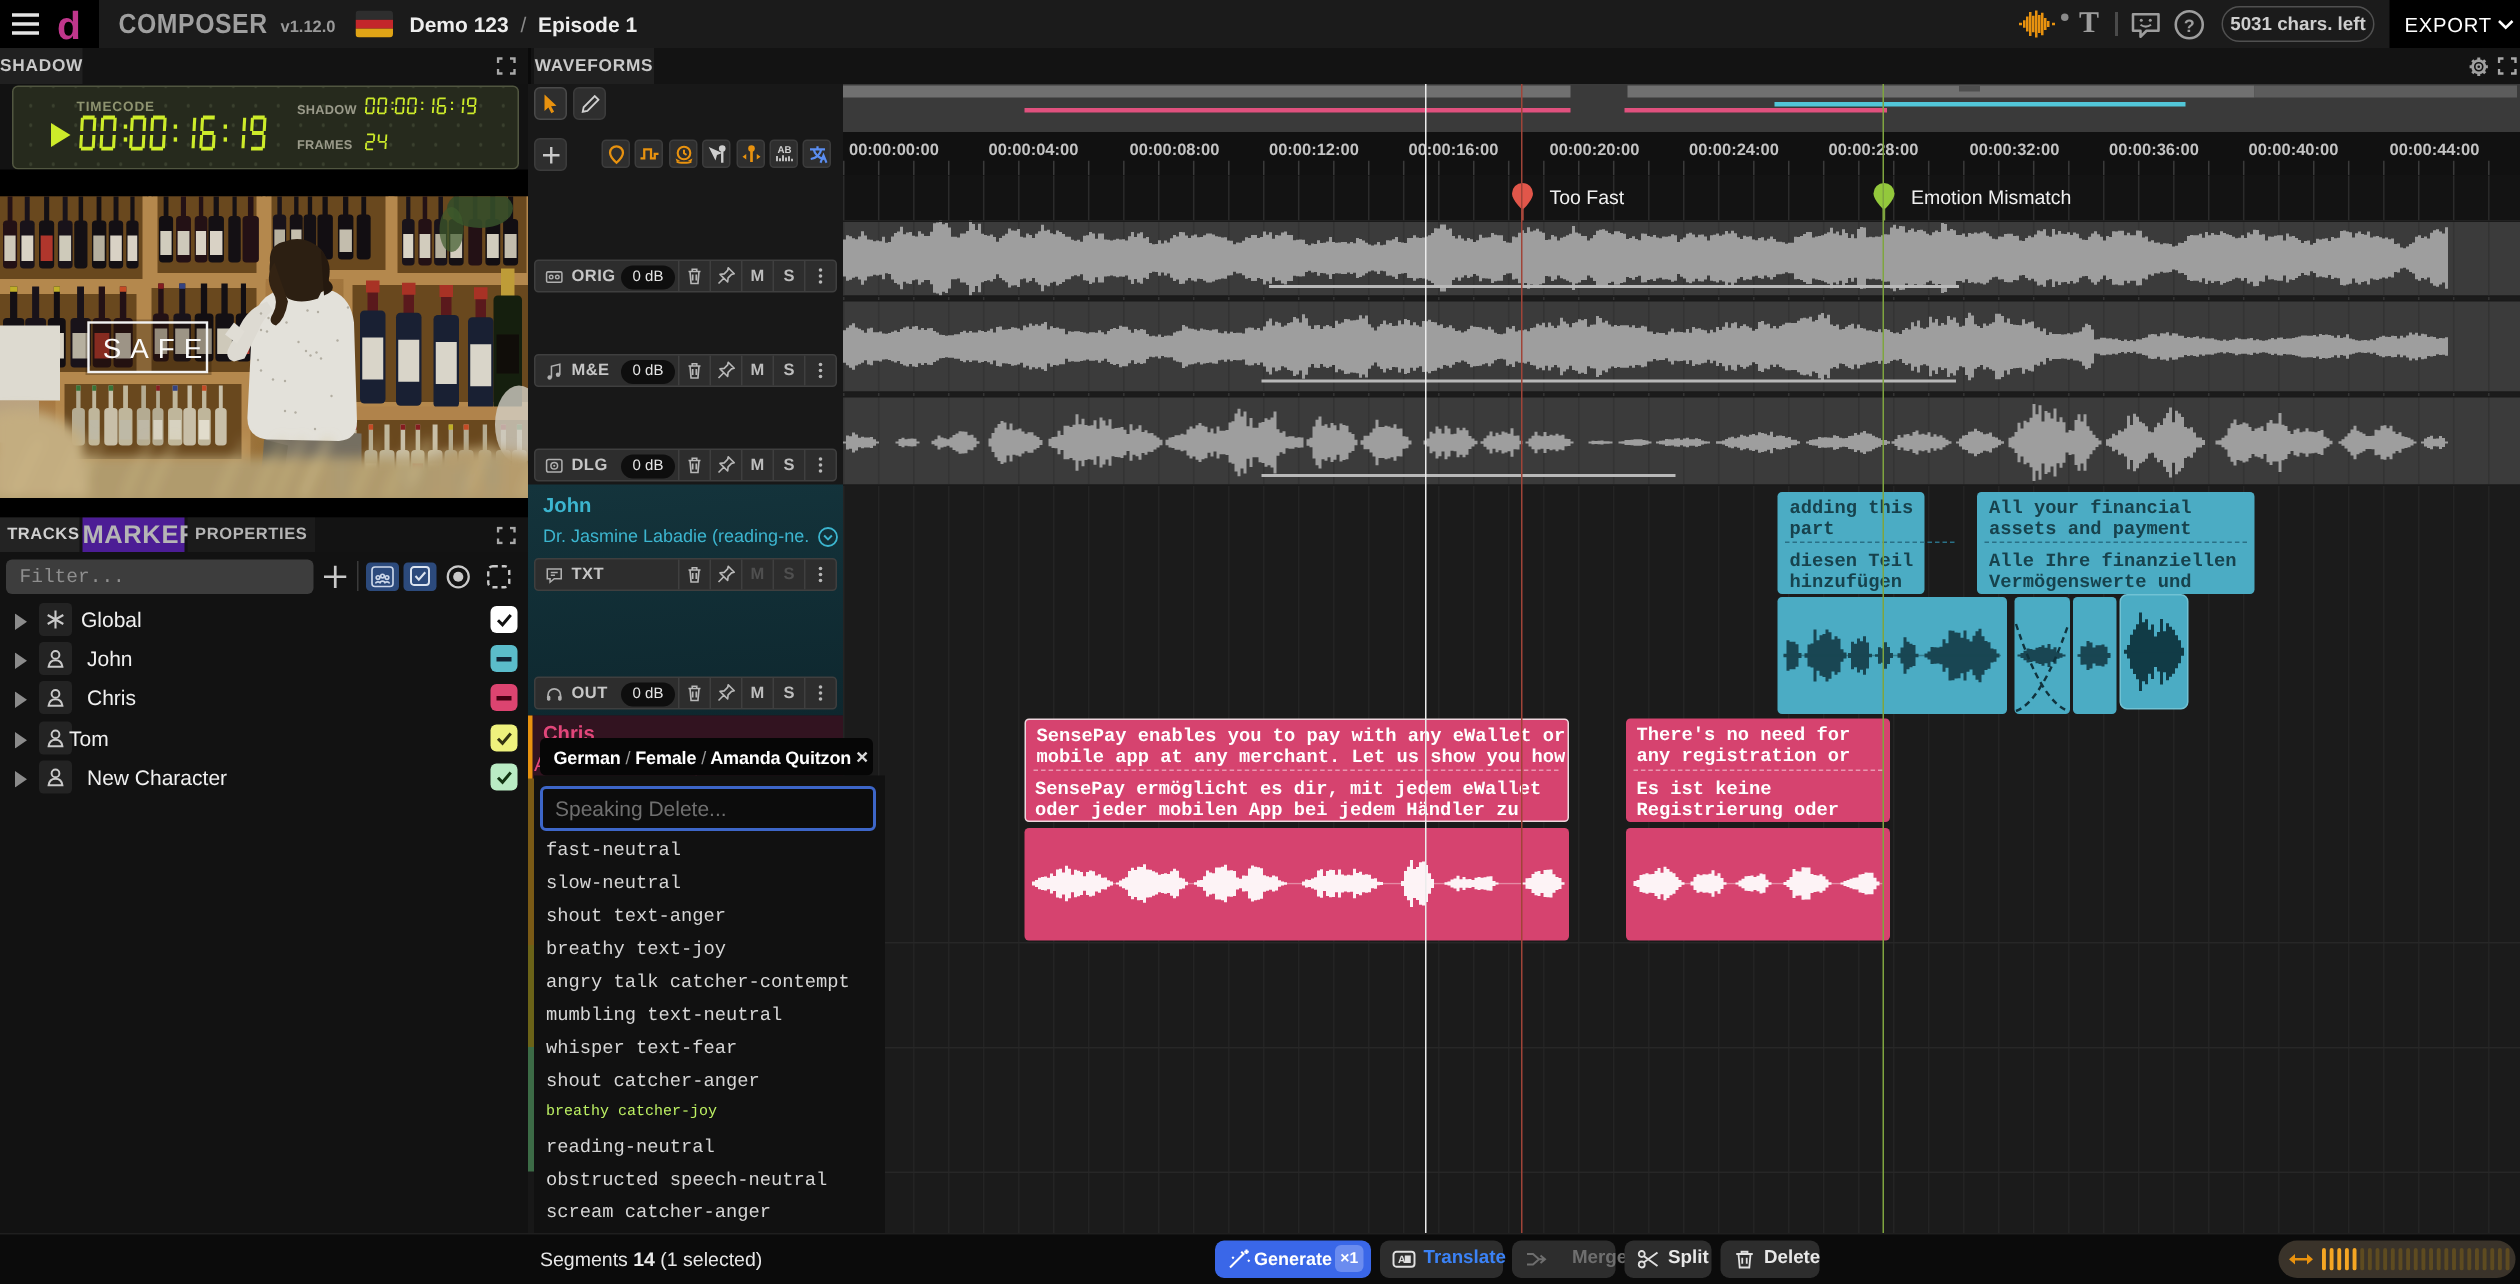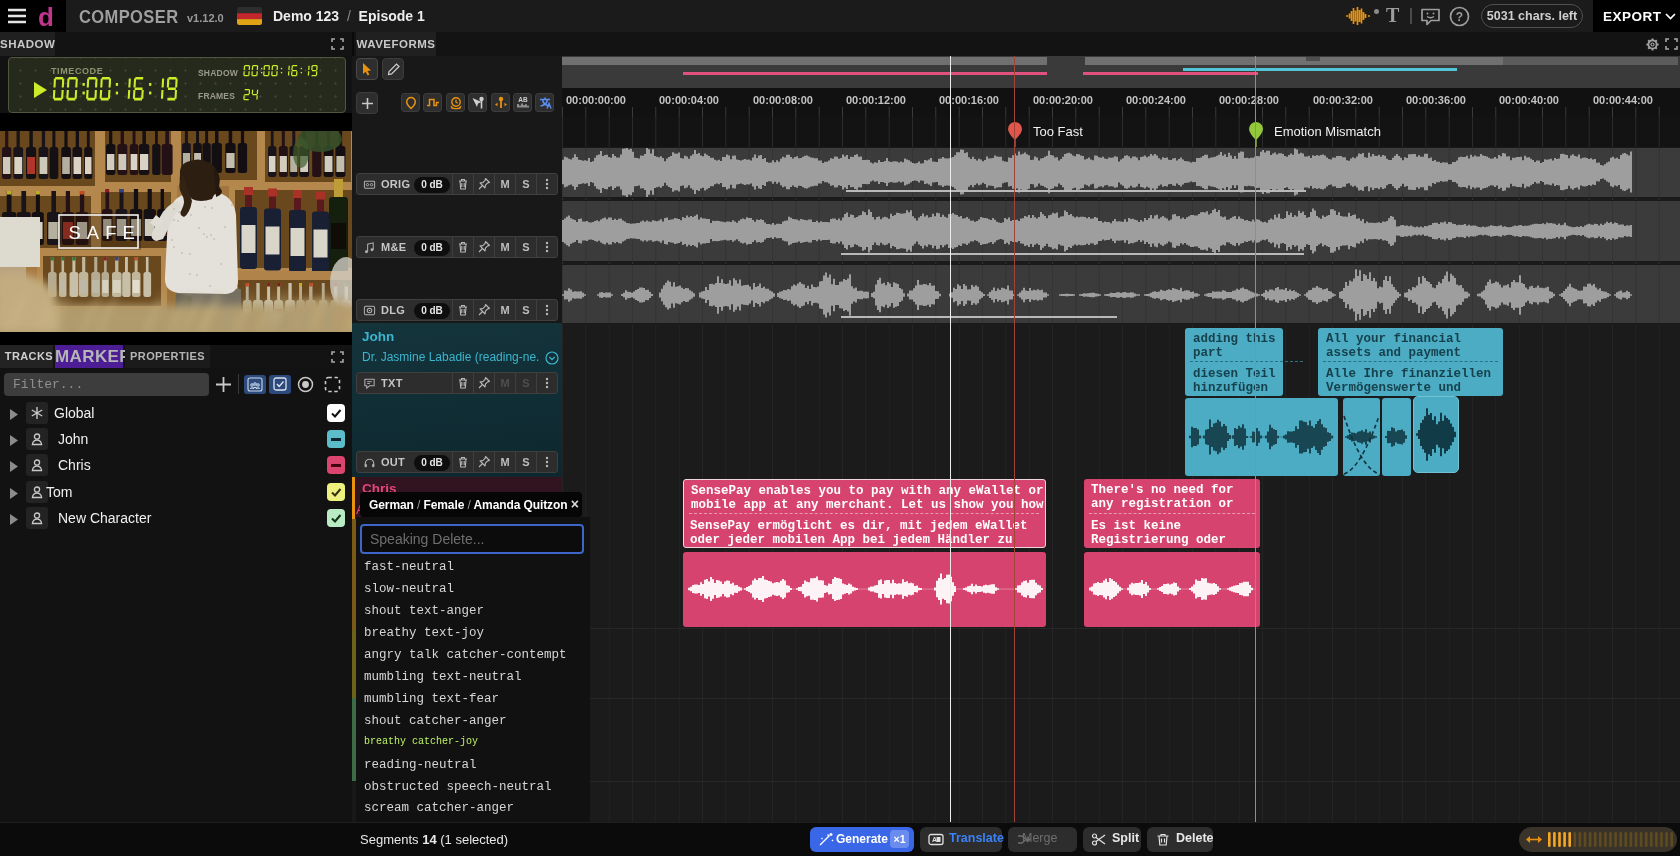--- a/index.html
+++ b/index.html
@@ -1,20 +1,20 @@
 <!DOCTYPE html>
 <html><head><meta charset="utf-8"><style>
 *{margin:0;padding:0;box-sizing:border-box}
 body{width:1680px;height:856px;background:#151515;font-family:"Liberation Sans",sans-serif;overflow:hidden;position:relative}
 .abs{position:absolute}
 .rlab{position:absolute;top:94px;font-size:11px;color:#c3c3c3;font-weight:bold;letter-spacing:0}
 .thead{position:absolute;height:22px;background:#2d2d2d;border:1px solid #3f3f3f;border-radius:3px;display:flex;align-items:center}
 .thname{display:flex;align-items:center;gap:5px;padding-left:6px;font-size:11px;font-weight:bold;color:#c6c6c6;letter-spacing:.3px}
 .thname svg{flex:none}
-.dbpill{position:absolute;left:57px;top:3px;width:36px;height:16px;background:#0e0e0e;border-radius:8px;color:#e6e6e6;font-size:10px;font-weight:bold;text-align:center;line-height:16px}
+.dbpill{position:absolute;left:57px;top:3px;width:36px;height:16px;background:#0e0e0e;border-radius:8px;color:#e6e6e6;font-size:10px;font-weight:normal;text-align:center;line-height:16px}
 .tcell{position:absolute;top:0;width:21px;height:20px;border-left:1px solid #3f3f3f;display:flex;align-items:center;justify-content:center}
 .tcell.ms{font-size:11px;font-weight:bold}
 .tbtn{position:absolute;width:22px;height:22px;background:#2e2e2e;border:1px solid #3c3c3c;border-radius:4px;display:flex;align-items:center;justify-content:center}
 .sbtn{position:absolute;width:19px;height:19px;background:#2e2e2e;border:1px solid #3c3c3c;border-radius:3px;display:flex;align-items:center;justify-content:center}
 .tseg{position:absolute;border-radius:3px;font-family:"Liberation Mono",monospace;font-weight:bold;font-size:12.5px;line-height:14px;white-space:pre}
 .mono{font-family:"Liberation Mono",monospace}
 </style></head><body>
 <div class="abs" style="left:0;top:0;width:1680px;height:32px;background:#1b1b1b"></div>
 <div class="abs" style="left:0;top:0;width:66px;height:32px;background:#000"></div>
 <svg class="abs" style="left:8px;top:8px" width="19" height="16">
@@ -50,21 +50,21 @@
     <circle cx="7.5" cy="6.5" r="1" fill="#9d9d9d"></circle>
     <circle cx="13.5" cy="6.5" r="1" fill="#9d9d9d"></circle>
     <path d="M7 9.5q3.5 2.5 7 0" stroke="#9d9d9d" stroke-width="1.4" fill="none"></path>
   </svg>
 <svg class="abs" style="left:1449px;top:6px" width="21" height="21" viewBox="0 0 21 21">
     <circle cx="10.5" cy="10.5" r="9" stroke="#9d9d9d" stroke-width="1.7" fill="none"></circle>
     <text x="10.5" y="15" text-anchor="middle" font-size="12" font-weight="bold" fill="#9d9d9d" font-family="Liberation Sans">?</text>
   </svg>
 <div class="abs" style="left:1481px;top:4px;width:102px;height:24px;border:1px solid #505050;border-radius:13px;color:#cecece;font-size:12.5px;font-weight:bold;text-align:center;line-height:22px">5031 chars. left</div>
 <div class="abs" style="left:1593px;top:0;width:87px;height:32px;background:#000"></div>
-<div class="abs" style="left:1603px;top:9px;font-size:13.5px;font-weight:bold;color:#fff;letter-spacing:.5px">EXPORT</div>
+<div class="abs" style="left:1603px;top:9px;font-size:13.5px;font-weight:normal;color:#fff;letter-spacing:.5px">EXPORT</div>
 <svg class="abs" style="left:1665px;top:13px" width="11" height="7">
     <path d="M1 1l4.5 4.5L10 1" stroke="#fff" stroke-width="1.7" fill="none"></path>
   </svg>
 <div class="abs" style="left:0;top:32px;width:1680px;height:24px;background:#131313"></div>
 <div class="abs" style="left:0;top:32px;width:55px;height:24px;background:#202020;color:#c9c9c9;font-size:11.5px;font-weight:bold;letter-spacing:.5px;line-height:24px;text-align:center">SHADOW</div>
 <svg class="abs" style="left:331px;top:38px" width="13" height="12">
     <path d="M1 4V1h3M9 1h3v3M12 8v3H9M4 11H1V8" stroke="#a8a8a8" stroke-width="1.6" fill="none"></path>
   </svg>
 <div class="abs" style="left:352px;top:32px;width:2px;height:24px;background:#0a0a0a"></div>
 <div class="abs" style="left:356px;top:32px;width:80px;height:24px;background:#202020;color:#c9c9c9;font-size:11.5px;font-weight:bold;letter-spacing:.5px;line-height:24px;text-align:center">WAVEFORMS</div>
@@ -1160,21 +1160,21 @@
 <div class="abs" style="left:950px;top:56px;width:1px;height:766px;background:#ececec"></div>
 <div class="abs" style="left:360px;top:492px;width:222px;height:25px;background:#060606;border-radius:4px;color:#fff;font-size:12px;font-weight:bold;line-height:25px;padding-left:9px;letter-spacing:-0.1px;white-space:nowrap">German <span style="color:#9a9a9a;font-weight:normal">/</span> Female <span style="color:#9a9a9a;font-weight:normal">/</span> Amanda Quitzon <span style="color:#d8d8d8;font-size:14px">×</span></div>
 <div class="abs" style="left:356px;top:517px;width:234px;height:305px;background:#111"></div>
 <div class="abs" style="left:360px;top:524px;width:224px;height:30px;background:#0c0c0c;border:2px solid #3d66c8;border-radius:4px;color:#6f6f6f;font-size:14px;line-height:26px;padding-left:8px">Speaking Delete...</div>
 <div class="abs mono" style="left:364px;top:560px;font-size:12.5px;color:#d6d6d6">fast-neutral</div>
 <div class="abs mono" style="left:364px;top:582px;font-size:12.5px;color:#d6d6d6">slow-neutral</div>
 <div class="abs mono" style="left:364px;top:604px;font-size:12.5px;color:#d6d6d6">shout text-anger</div>
 <div class="abs mono" style="left:364px;top:626px;font-size:12.5px;color:#d6d6d6">breathy text-joy</div>
 <div class="abs mono" style="left:364px;top:648px;font-size:12.5px;color:#d6d6d6">angry talk catcher-contempt</div>
 <div class="abs mono" style="left:364px;top:670px;font-size:12.5px;color:#d6d6d6">mumbling text-neutral</div>
-<div class="abs mono" style="left:364px;top:692px;font-size:12.5px;color:#d6d6d6">mumbling text-fear</div>
+<div class="abs mono" style="left:364px;top:692px;font-size:12.5px;color:#d6d6d6">whisper text-fear</div>
 <div class="abs mono" style="left:364px;top:714px;font-size:12.5px;color:#d6d6d6">shout catcher-anger</div>
 <div class="abs mono" style="left:364px;top:736px;font-size:10px;color:#bef264">breathy catcher-joy</div>
 <div class="abs mono" style="left:364px;top:758px;font-size:12.5px;color:#d6d6d6">reading-neutral</div>
 <div class="abs mono" style="left:364px;top:780px;font-size:12.5px;color:#d6d6d6">obstructed speech-neutral</div>
 <div class="abs mono" style="left:364px;top:801px;font-size:12.5px;color:#d6d6d6">scream catcher-anger</div>
 <div class="abs" style="left:0;top:822px;width:1680px;height:34px;background:#0b0b0b;border-top:1px solid #1f1f1f"></div>
 <div class="abs" style="left:360px;top:832px;font-size:13px;color:#e8e8e8">Segments <b>14</b> (1 selected)</div>
 <div class="abs" style="left:810px;top:827px;width:104px;height:25px;background:#3a67e8;border-radius:6px"></div>
 <svg class="abs" style="left:818px;top:832px" width="16" height="15" viewBox="0 0 16 15">
     <g stroke="#fff" fill="none" stroke-width="1.4">
@@ -1188,21 +1188,21 @@
 <svg class="abs" style="left:928px;top:832px" width="16" height="15" viewBox="0 0 16 15">
     <rect x="1" y="2.5" width="14" height="10" rx="2" stroke="#e0e0e0" fill="none" stroke-width="1.3"></rect>
     <text x="4" y="10" font-size="7" font-weight="bold" fill="#e0e0e0" font-family="Liberation Sans">A</text>
     <rect x="8.5" y="5" width="4" height="5" fill="#e0e0e0"></rect>
   </svg>
 <div class="abs" style="left:949px;top:831px;font-size:12.5px;font-weight:bold;color:#3b82f6">Translate</div>
 <div class="abs" style="left:1008px;top:827px;width:69px;height:25px;background:#2d2d2d;border-radius:6px"></div>
 <svg class="abs" style="left:1016px;top:832px" width="16" height="15" viewBox="0 0 16 15">
     <path d="M2 4h4l4 3.5h4M2 11h4l4-3.5M11 5l3 2.5-3 2.5" stroke="#6e6e6e" fill="none" stroke-width="1.3"></path>
   </svg>
-<div class="abs" style="left:1022px;top:831px;font-size:12.5px;font-weight:normal;color:#6e6e6e">Merge</div>
+<div class="abs" style="left:1048px;top:831px;font-size:12.5px;font-weight:bold;color:#6e6e6e">Merge</div>
 <div class="abs" style="left:1083px;top:827px;width:58px;height:25px;background:#2d2d2d;border-radius:6px"></div>
 <svg class="abs" style="left:1091px;top:832px" width="16" height="15" viewBox="0 0 16 15">
     <circle cx="3.5" cy="4" r="2" stroke="#e0e0e0" fill="none" stroke-width="1.2"></circle>
     <circle cx="3.5" cy="11" r="2" stroke="#e0e0e0" fill="none" stroke-width="1.2"></circle>
     <path d="M5 5.5L14 12M5 9.5L14 3" stroke="#e0e0e0" stroke-width="1.3"></path>
   </svg>
 <div class="abs" style="left:1112px;top:831px;font-size:12.5px;font-weight:bold;color:#e8e8e8">Split</div>
 <div class="abs" style="left:1147px;top:827px;width:66px;height:25px;background:#2d2d2d;border-radius:6px"></div>
 <svg class="abs" style="left:1155px;top:832px" width="16" height="15" viewBox="0 0 16 15">
     <path d="M2.5 4h11M6 4V2.5h4V4M4 4l.8 9h6.4L12 4M6.5 6.5v4M9.5 6.5v4" stroke="#e0e0e0" fill="none" stroke-width="1.2"></path>

